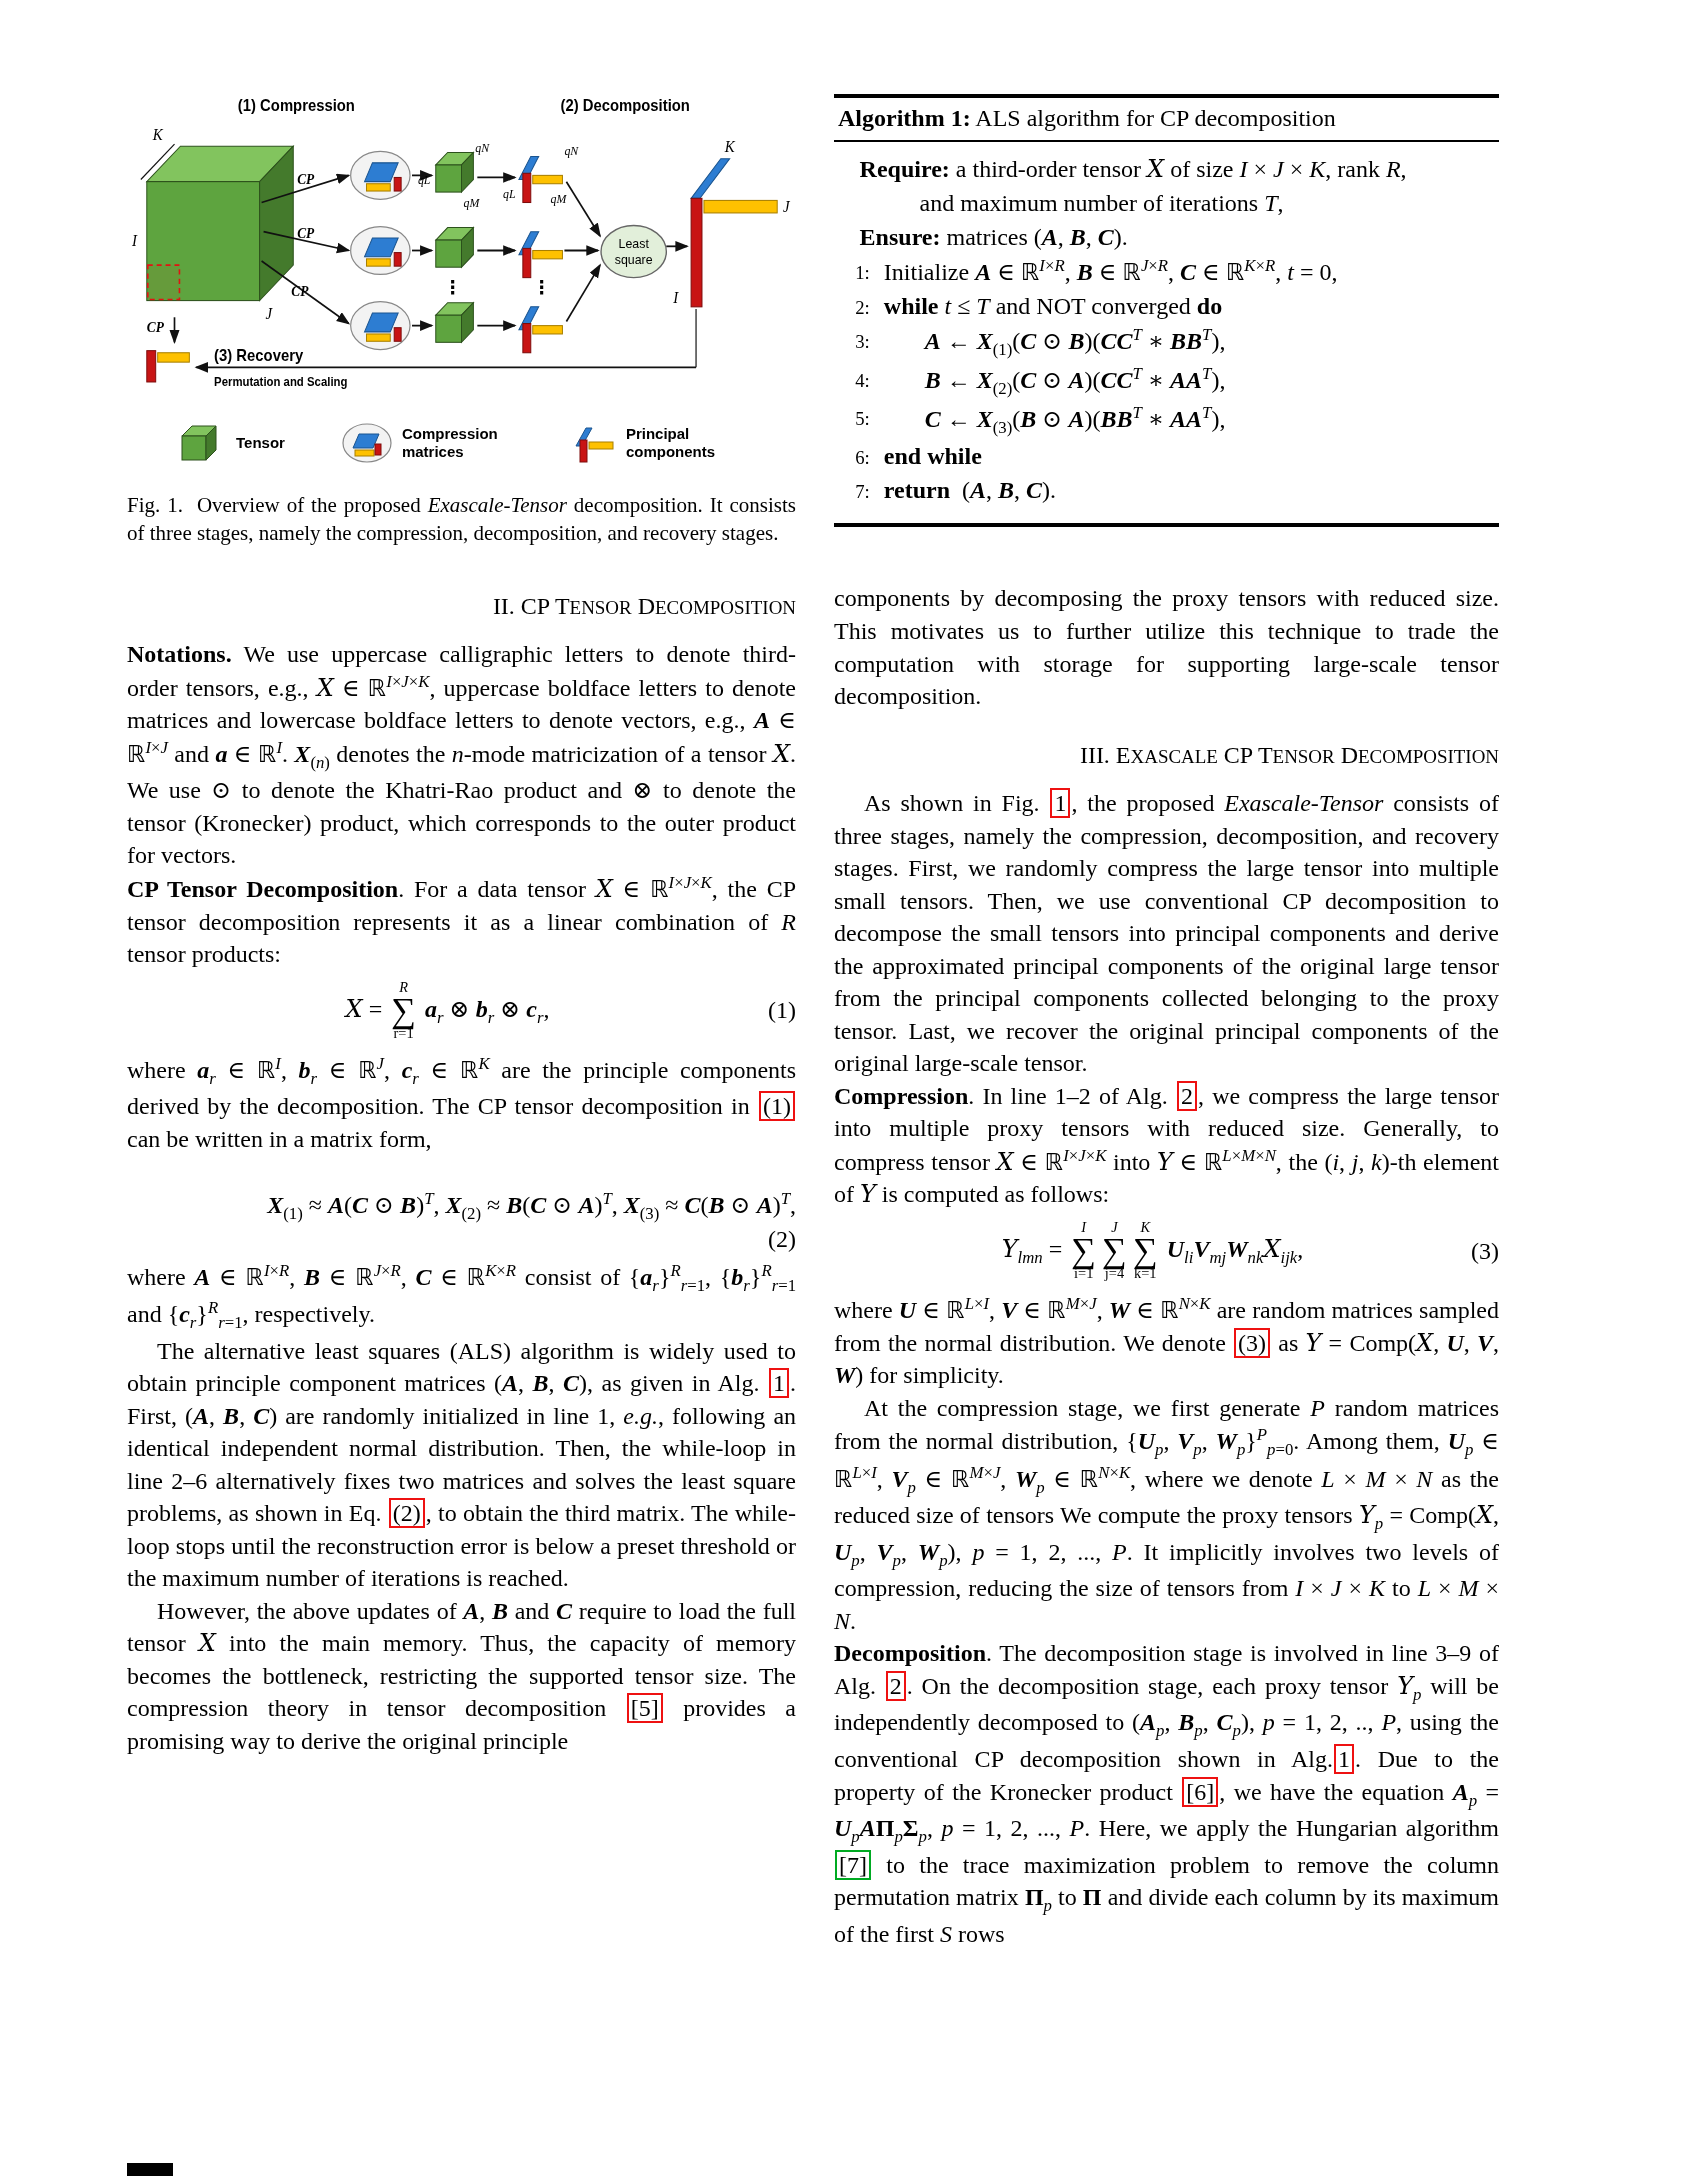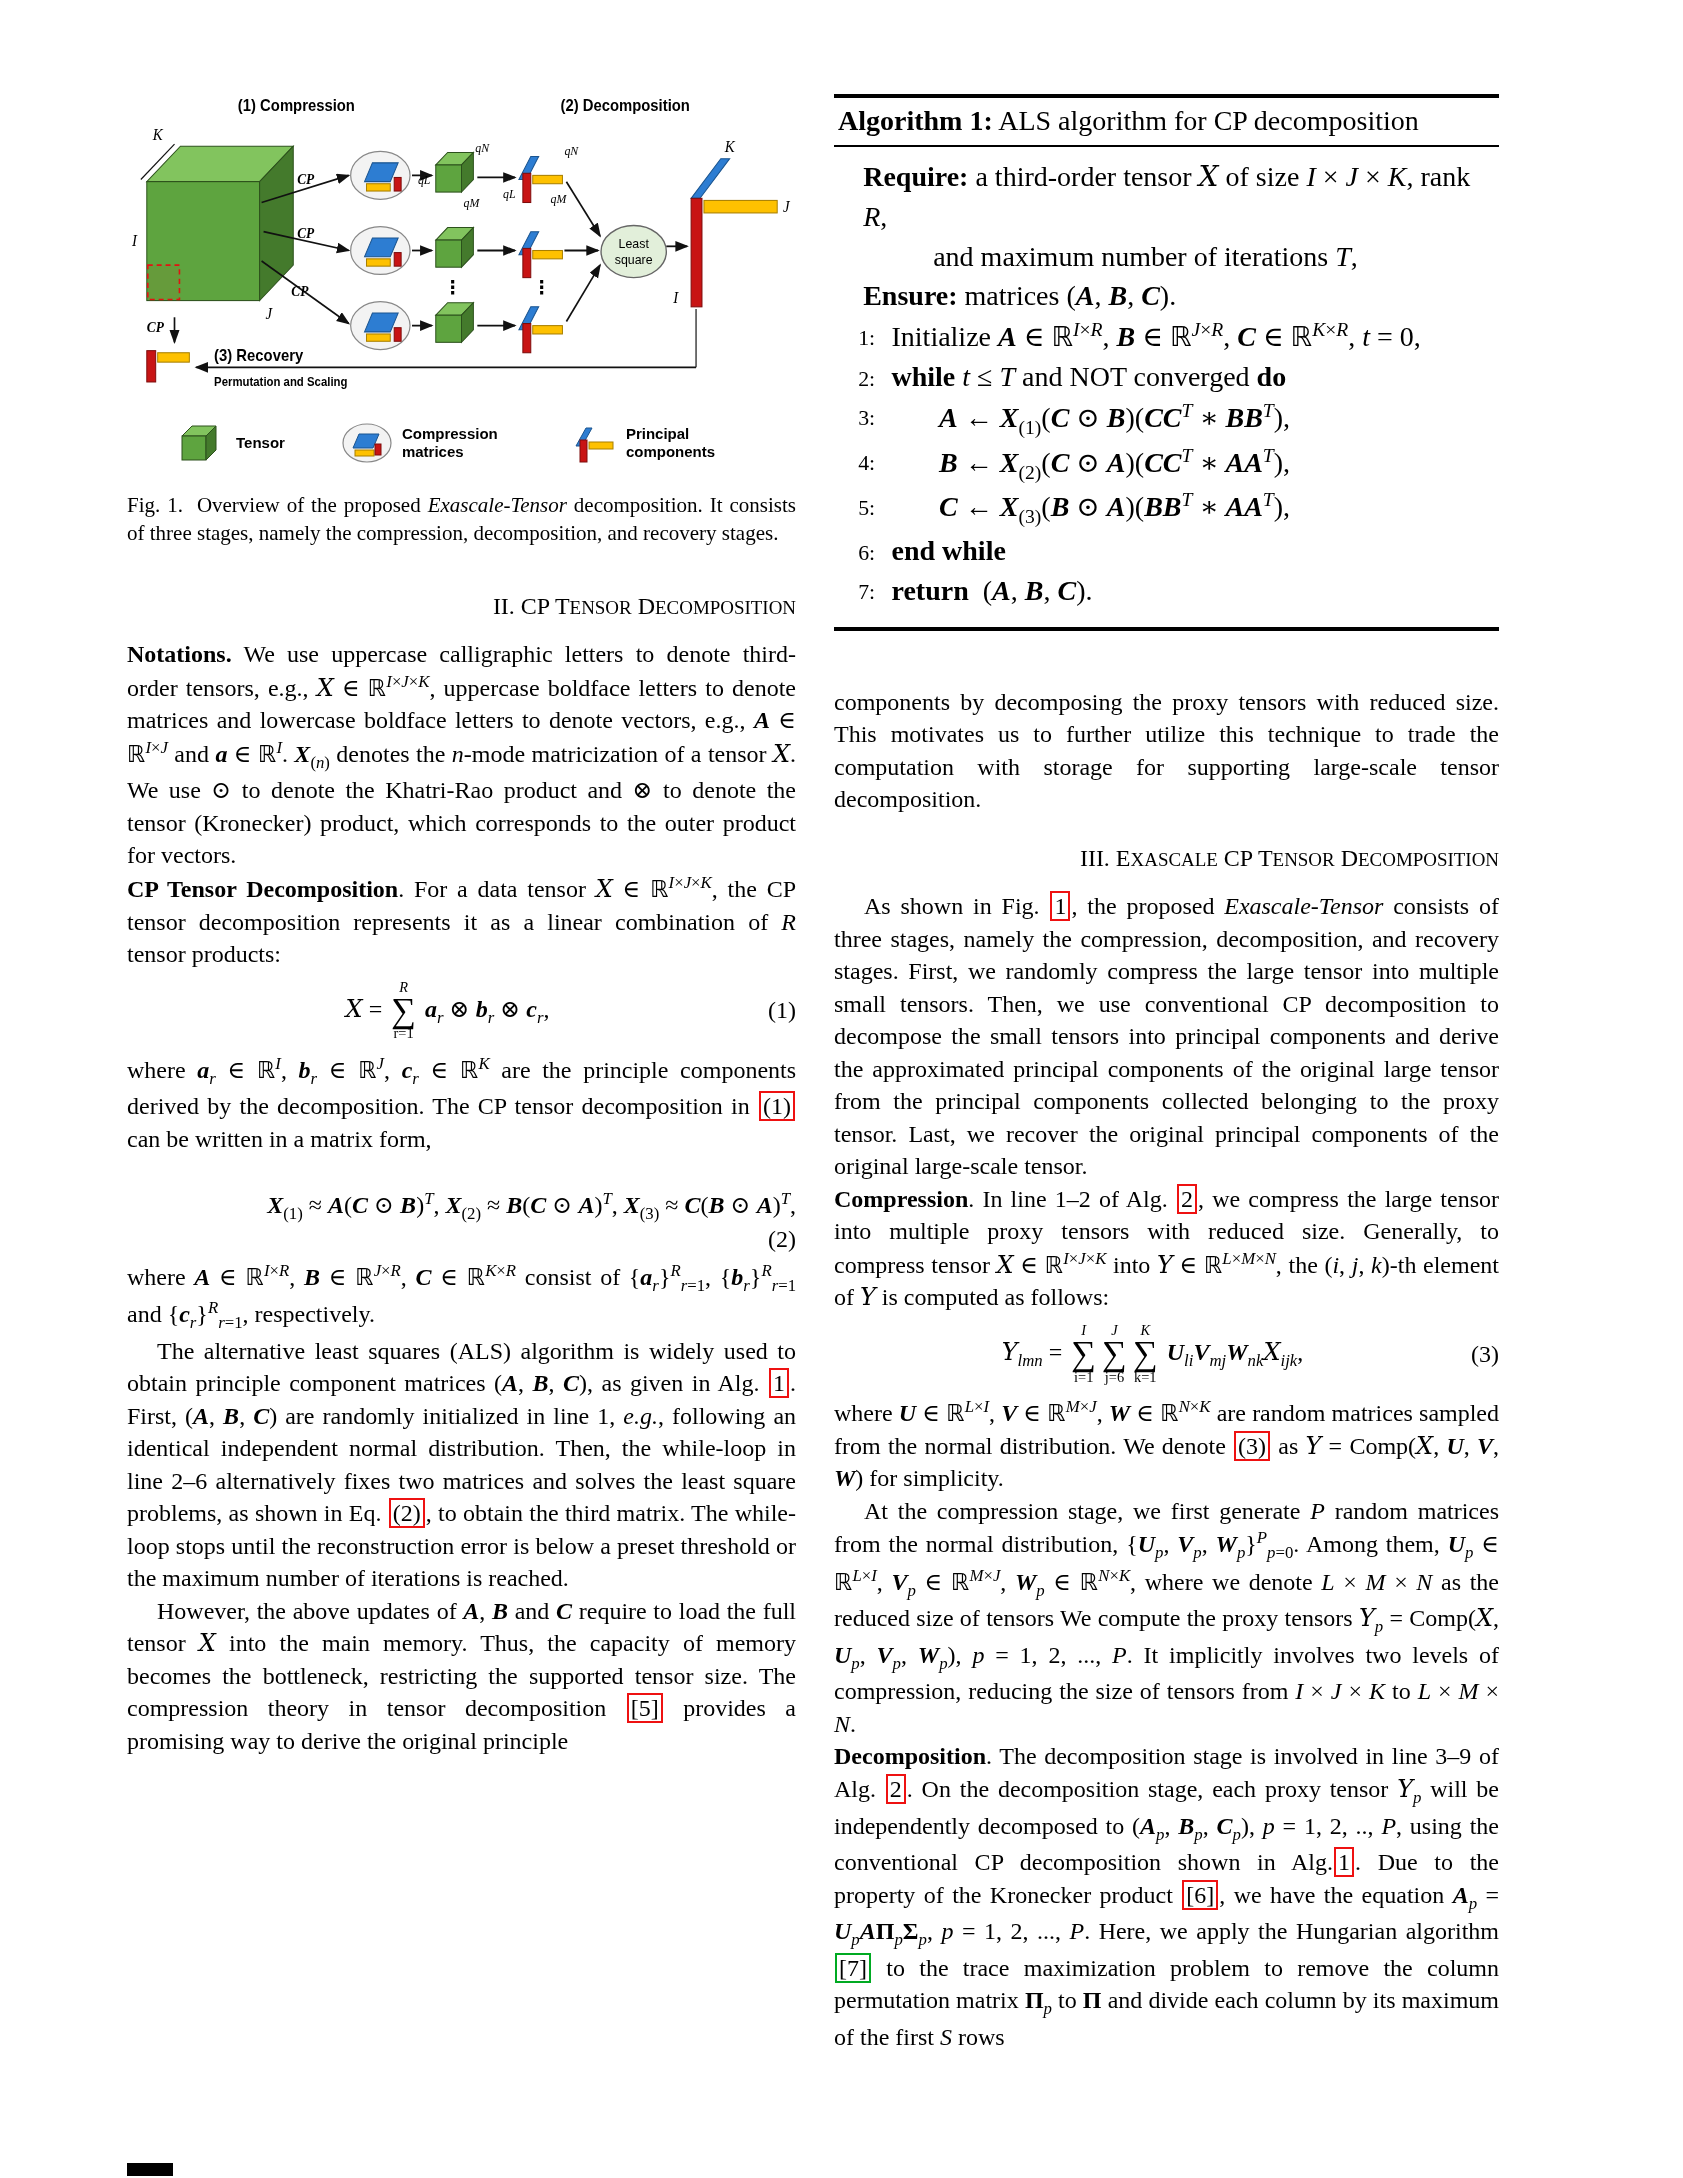--- a/index.html
+++ b/index.html
@@ -46,21 +46,21 @@
   .ft-dim{font:italic 15px "Liberation Serif",serif;fill:#000;}
   .ft-q{font:italic 12px "Liberation Serif",serif;fill:#000;}
   .ft-small{font:bold 11.5px "Liberation Sans",sans-serif;fill:#000;}
   .ft-ls{font:12.5px "Liberation Sans",sans-serif;fill:#000;}
   .ft-dots{font:bold 18px "DejaVu Sans",sans-serif;fill:#000;}
   .fig-legend{display:flex;align-items:center;margin:4px 0 0 51px;gap:57px;height:63px;}
   .legend-item{display:flex;align-items:center;gap:10px;}
   .legend-label{font:bold 15px "Liberation Sans",sans-serif;max-width:109px;line-height:1.15;}
   .fig-caption{font-size:21px;line-height:1.33;text-align:justify;margin:18px 0 42px;}
   
-  .algo{border-top:4px solid #000;border-bottom:4px solid #000;padding-bottom:14px;margin-bottom:55px;font-size:28px;}
+  .algo{border-top:4px solid #000;border-bottom:4px solid #000;padding-bottom:14px;margin-bottom:55px;font-size:24px;}
   .algo-title{padding:7px 2px 8px 4px;border-bottom:2.5px solid #000;}
   .algo-body{padding:10px 2px 2px 4px;line-height:1.42;}
   .algo-req1,.algo-ens{padding-left:0.9em;}
   .algo-req2{padding-left:3.4em;}
   .algo-step{display:flex;}
   .algo-num{flex:none;width:1.7em;text-align:right;font-size:0.78em;padding-top:0.3em;margin-right:0.75em;}
   .indent1{padding-left:1.7em;text-align:right;}
   .bottom-mark{position:absolute;left:127px;bottom:2px;width:46px;height:13px;background:#000;}
 </style>
 </head>
@@ -295,21 +295,21 @@
     <p class="par ind">As shown in Fig. <span class="refbox">1</span>, the proposed <i>Exascale-Tensor</i> consists of three stages, namely the compression, decomposition, and recovery stages. First, we randomly compress the large tensor into multiple small tensors. Then, we use conventional CP decomposition to decompose the small tensors into principal components and derive the approximated principal components of the original large tensor from the principal components collected belonging to the proxy tensor. Last, we recover the original principal components of the original large-scale tensor.</p>
     <p class="par"><b>Compression</b>. In line 1–2 of Alg. <span class="refbox">2</span>, we compress the large tensor into multiple proxy tensors with reduced size. Generally, to compress tensor <span class="cal">X</span> ∈ <span class="bb">ℝ</span><sup><i>I</i>×<i>J</i>×<i>K</i></sup> into <span class="cal">Y</span> ∈ <span class="bb">ℝ</span><sup><i>L</i>×<i>M</i>×<i>N</i></sup>, the (<i>i</i>, <i>j</i>, <i>k</i>)-th element of <span class="cal">Y</span> is computed as follows:</p>
     <div class="equation">
       <span class="eq-body"><span class="cal">Y</span><sub><i>lmn</i></sub> = <span class="sum">
             <span class="top">I</span>
             <span class="sig">∑</span>
             <span class="bot">i=1</span>
           </span><span class="sum">
             <span class="top">J</span>
             <span class="sig">∑</span>
-            <span class="bot">j=6</span>
+            <span class="bot">j=4</span>
           </span><span class="sum">
             <span class="top">K</span>
             <span class="sig">∑</span>
             <span class="bot">k=1</span>
           </span> <b><i>U</i></b><sub><i>li</i></sub><b><i>V</i></b><sub><i>mj</i></sub><b><i>W</i></b><sub><i>nk</i></sub><span class="cal">X</span><sub><i>ijk</i></sub>,</span>
       <span class="eq-no">(3)</span>
     </div>
     <p class="par">where <b><i>U</i></b> ∈ <span class="bb">ℝ</span><sup><i>L</i>×<i>I</i></sup>, <b><i>V</i></b> ∈ <span class="bb">ℝ</span><sup><i>M</i>×<i>J</i></sup>, <b><i>W</i></b> ∈ <span class="bb">ℝ</span><sup><i>N</i>×<i>K</i></sup> are random matrices sampled from the normal distribution. We denote <span class="refbox">(3)</span> as <span class="cal">Y</span> = Comp(<span class="cal">X</span>, <b><i>U</i></b>, <b><i>V</i></b>, <b><i>W</i></b>) for simplicity.</p>
     <p class="par ind">At the compression stage, we first generate <i>P</i> random matrices from the normal distribution, {<b><i>U</i></b><sub><i>p</i></sub>, <b><i>V</i></b><sub><i>p</i></sub>, <b><i>W</i></b><sub><i>p</i></sub>}<sup><i>P</i></sup><sub><i>p</i>=0</sub>. Among them, <b><i>U</i></b><sub><i>p</i></sub> ∈ <span class="bb">ℝ</span><sup><i>L</i>×<i>I</i></sup>, <b><i>V</i></b><sub><i>p</i></sub> ∈ <span class="bb">ℝ</span><sup><i>M</i>×<i>J</i></sup>, <b><i>W</i></b><sub><i>p</i></sub> ∈ <span class="bb">ℝ</span><sup><i>N</i>×<i>K</i></sup>, where we denote <i>L</i> × <i>M</i> × <i>N</i> as the reduced size of tensors We compute the proxy tensors <span class="cal">Y</span><sub><i>p</i></sub> = Comp(<span class="cal">X</span>, <b><i>U</i></b><sub><i>p</i></sub>, <b><i>V</i></b><sub><i>p</i></sub>, <b><i>W</i></b><sub><i>p</i></sub>), <i>p</i> = 1, 2, ..., <i>P</i>. It implicitly involves two levels of compression, reducing the size of tensors from <i>I</i> × <i>J</i> × <i>K</i> to <i>L</i> × <i>M</i> × <i>N</i>.</p>
     <p class="par"><b>Decomposition</b>. The decomposition stage is involved in line 3–9 of Alg. <span class="refbox">2</span>. On the decomposition stage, each proxy tensor <span class="cal">Y</span><sub><i>p</i></sub> will be independently decomposed to (<b><i>A</i></b><sub><i>p</i></sub>, <b><i>B</i></b><sub><i>p</i></sub>, <b><i>C</i></b><sub><i>p</i></sub>), <i>p</i> = 1, 2, .., <i>P</i>, using the conventional CP decomposition shown in Alg.<span class="refbox">1</span>. Due to the property of the Kronecker product <span class="refbox">[6]</span>, we have the equation <b><i>A</i></b><sub><i>p</i></sub> = <b><i>U</i></b><sub><i>p</i></sub><b><i>A</i></b><b>Π</b><sub><i>p</i></sub><b>Σ</b><sub><i>p</i></sub>, <i>p</i> = 1, 2, ..., <i>P</i>. Here, we apply the Hungarian algorithm <span class="refbox green">[7]</span> to the trace maximization problem to remove the column permutation matrix <b>Π</b><sub><i>p</i></sub> to <b>Π</b> and divide each column by its maximum of the first <i>S</i> rows</p>

